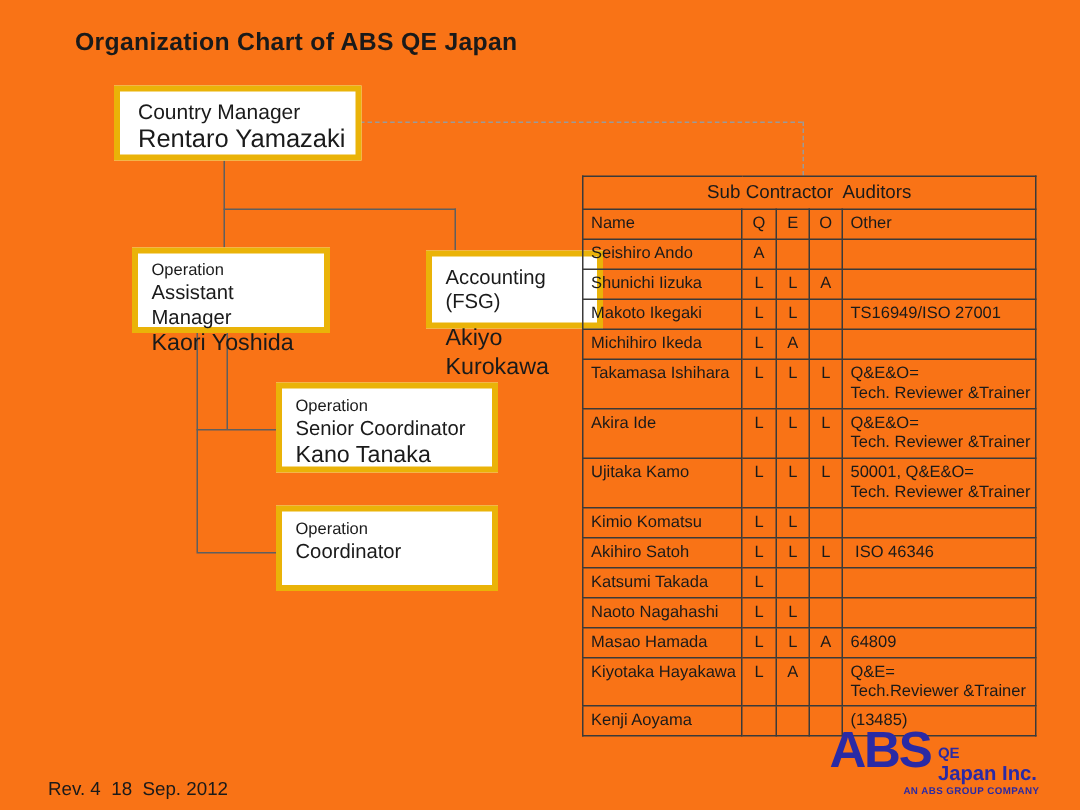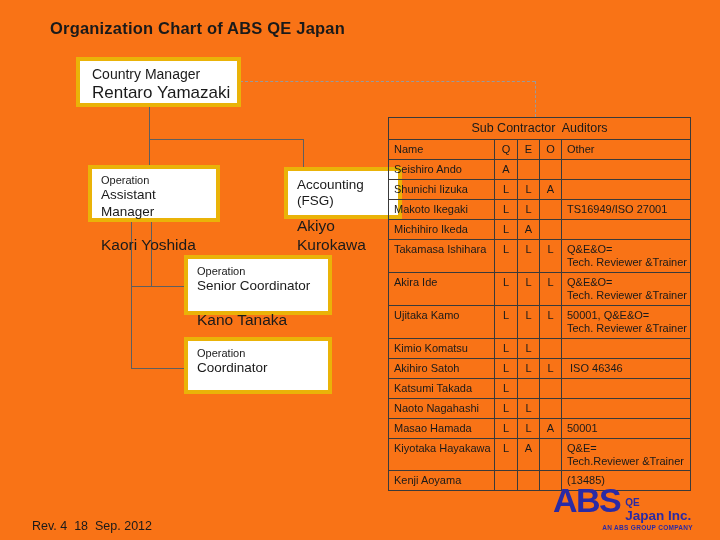--- a/index.html
+++ b/index.html
@@ -12,21 +12,21 @@
     letter-spacing:0.2px;white-space:pre;
   }
   
   .org-box{
     position:absolute;background:#fff;border:4px solid #eab308;box-sizing:border-box;
     padding:4px 4px 0 9px;line-height:1.22;
   }
   .org-box .dept{font-size:11px;display:block;}
   .org-box .role{font-size:13.5px;display:block;}
   .org-box .role-lg{font-size:14px;display:block;}
-  .org-box .person{font-size:15.5px;display:block;margin-top:16px;}
+  .org-box .person{font-size:15.5px;display:block;}
   .org-box .person-lg{font-size:17px;display:block;}
   #box-country{left:76px;top:57px;width:165px;height:50px;padding-left:12px;padding-top:5px;}
   #box-assistant{left:88px;top:165px;width:132px;height:57px;padding-top:5px;}
   #box-accounting{left:240px;top:167px;width:118px;height:52px;padding-top:6px;margin-left:44px;}
   #box-accounting .person{margin-top:7px;}
   #box-senior{left:184px;top:255px;width:148px;height:60px;padding-top:6px;}
   #box-coordinator{left:184px;top:337px;width:148px;height:57px;padding-top:6px;}
   
   .hline{position:absolute;height:0;border-top:1px solid #5f5f5f;}
   .vline{position:absolute;width:0;border-left:1px solid #5f5f5f;}
@@ -210,21 +210,21 @@
           <td class="col-q">L</td>
           <td class="col-e">L</td>
           <td class="col-o"></td>
           <td class="col-other"></td>
         </tr>
         <tr>
           <td class="col-name">Masao Hamada</td>
           <td class="col-q">L</td>
           <td class="col-e">L</td>
           <td class="col-o">A</td>
-          <td class="col-other">50001</td>
+          <td class="col-other">64809</td>
         </tr>
         <tr>
           <td class="col-name">Kiyotaka Hayakawa</td>
           <td class="col-q">L</td>
           <td class="col-e">A</td>
           <td class="col-o"></td>
           <td class="col-other">Q&amp;E=
 Tech.Reviewer &amp;Trainer</td>
         </tr>
         <tr>

